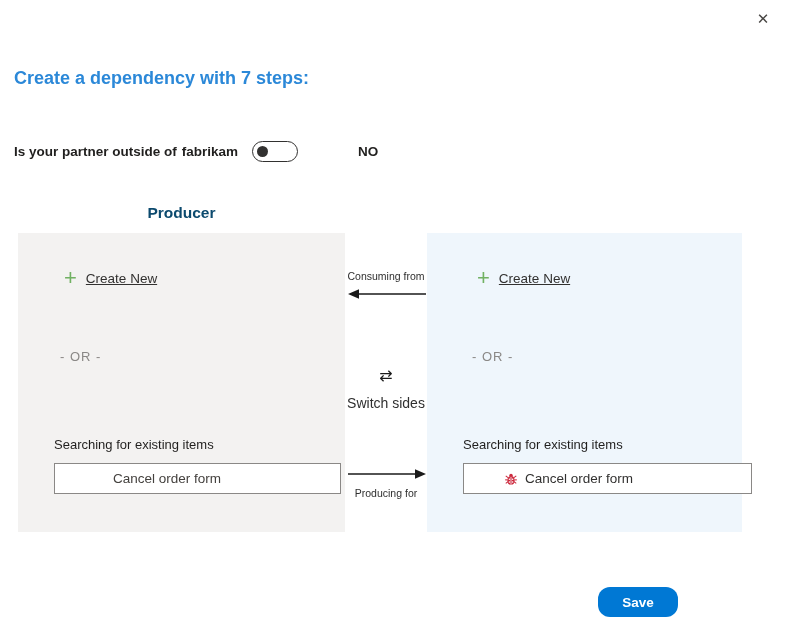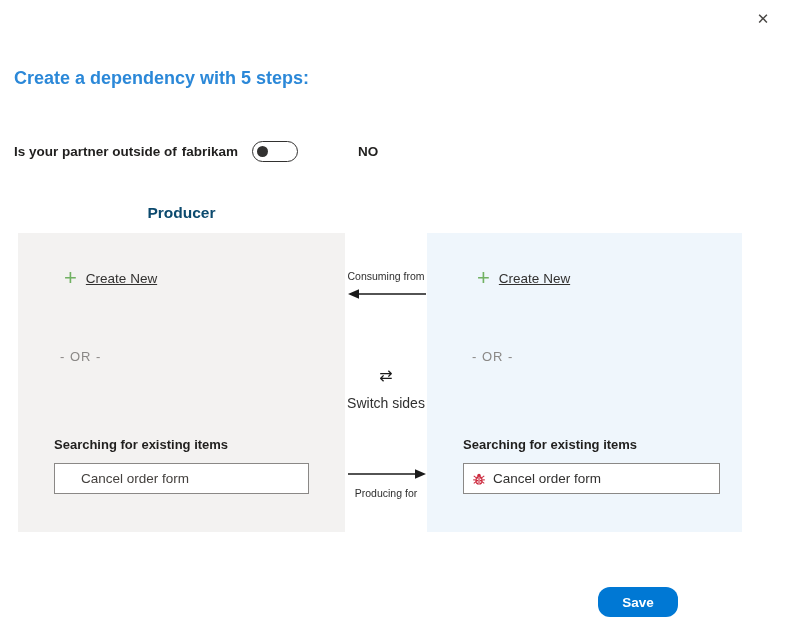--- a/index.html
+++ b/index.html
@@ -75,26 +75,26 @@
 
   .or-label {
     position: absolute; top: 116px;
     font-size: 13px; color: #8a8886; letter-spacing: 1px;
   }
   .panel-producer .or-label { left: 42px; }
   .panel-consumer .or-label { left: 45px; }
 
   .search-label {
     position: absolute; left: 36px; top: 204px;
-    font-size: 13px; font-weight: 700; color: #201f1e;
+    font-size: 13px; font-weight: 400; color: #201f1e;
   }
   .search-box {
     position: absolute; left: 36px; top: 230px; height: 29px;
     background: #ffffff; border: 1px solid #8a8886;
-    display: flex; align-items: center; box-sizing: content-box;
+    display: flex; align-items: center; box-sizing: content-box; padding-left: 32px;
   }
   .panel-producer .search-box { width: 253px; }
   .panel-consumer .search-box { width: 255px; }
   .panel-producer .search-box input { padding-left: 26px; color: #44413e; }
   .panel-consumer .search-box input { padding-left: 0; color: #323130; }
   .search-box input {
     border: none; outline: none; background: transparent;
     font-size: 13.5px; font-family: inherit; width: 100%;
   }
   .bug-icon { margin-left: 8px; margin-right: 7px; display: flex; flex: none; }
@@ -129,21 +129,21 @@
     font-size: 13.5px; font-family: inherit; cursor: pointer;
   }
 </style>
 </head>
 <body>
 
 <div class="stage">
 
   <button class="close-btn">✕</button>
 
-  <div class="dialog-title">Create a dependency with 5 steps:</div>
+  <div class="dialog-title">Create a dependency with 7 steps:</div>
 
   <div class="partner-row">
     <span class="partner-q">Is your partner outside of</span>
     <span class="partner-org">fabrikam</span>
     <div class="toggle">
       <div class="toggle-knob"></div>
     </div>
     <span class="toggle-state">NO</span>
   </div>
 

